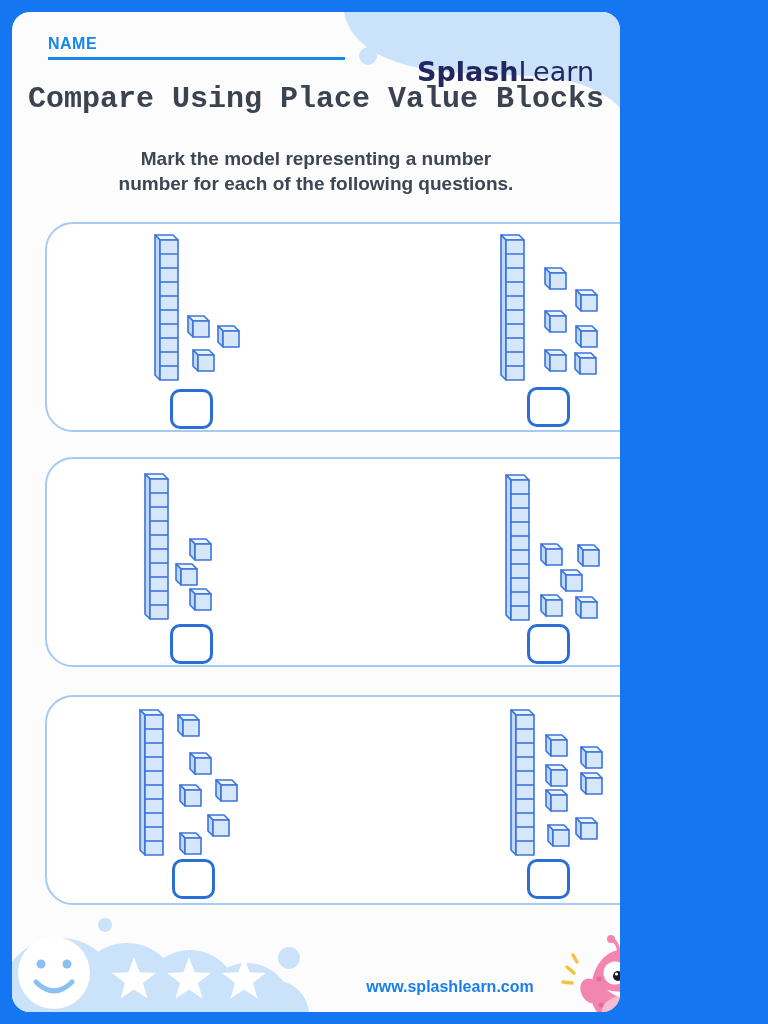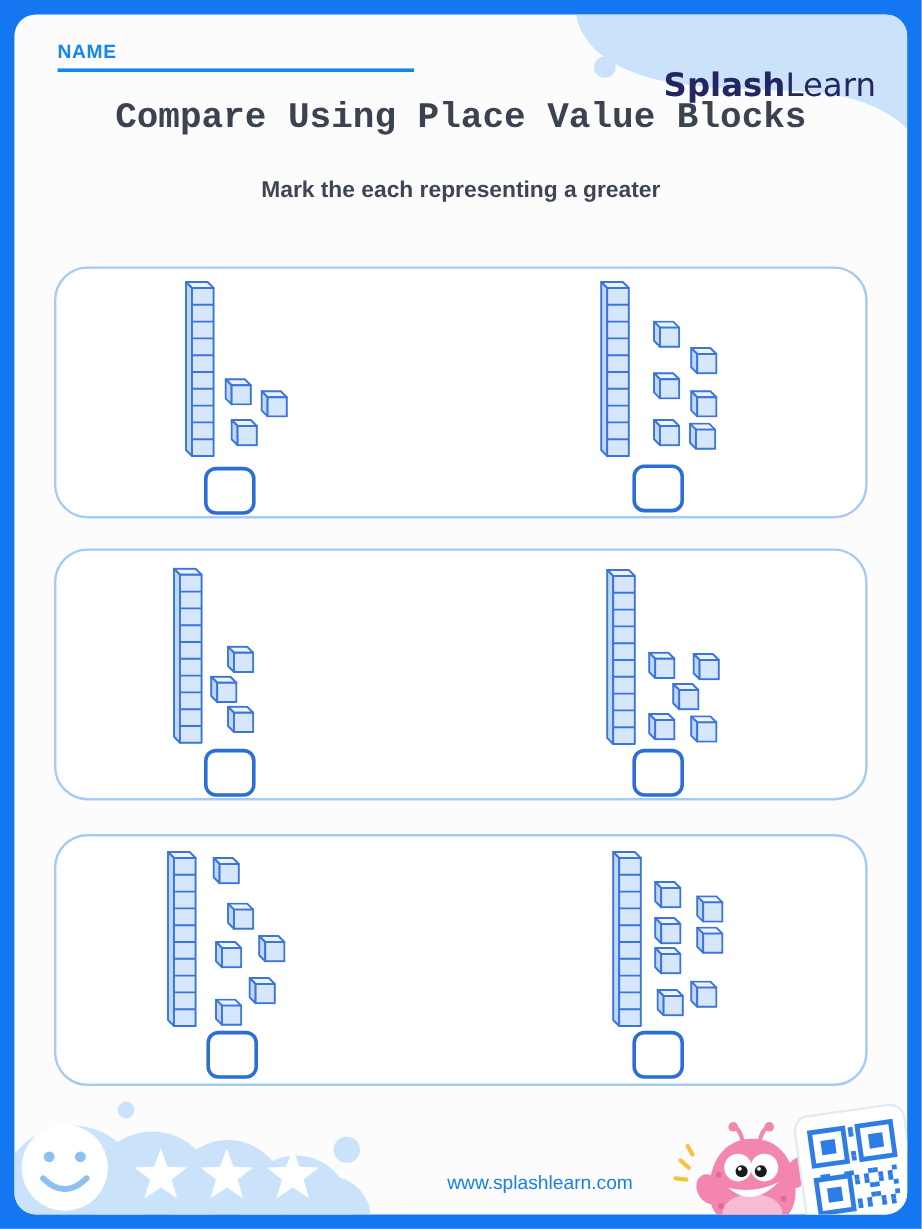--- a/index.html
+++ b/index.html
@@ -5,21 +5,21 @@
   :root{
     --frame-blue:#1476F0; --accent-blue:#1486EC; --box-border:#A6CBF2;
     --block-stroke:#3B74DC; --block-front:#D6E7FB; --block-top:#EBF3FD; --block-side:#BFD8F6;
     --checkbox-border:#2B6FD6; --title-text:#3C4350; --logo-navy:#23265F;
     --blob-light-blue:#CBE3FA; --monster-pink:#F386B0; --monster-belly:#F8BCD2;
     --qr-blue:#2E7CE6; --url-blue:#1A7FE8; --sparkle-yellow:#F5C33B; --page-bg:#FCFCFD;
   }
   *{margin:0;padding:0;box-sizing:border-box;}
   html,body{width:768px;height:1024px;}
   body{background:var(--frame-blue);font-family:"Liberation Sans",sans-serif;position:relative;overflow:hidden;}
-  .page{position:absolute;left:12px;top:12px;width:744px;height:1000px;background:var(--page-bg);
+  .page{position:absolute;left:12px;top:12px;width:608px;height:1000px;background:var(--page-bg);
         border-radius:18px;overflow:hidden;}
   
   .name-label{position:absolute;left:36px;top:23px;color:var(--accent-blue);font-weight:700;
               font-size:16px;letter-spacing:.5px;}
   .name-line{position:absolute;left:36px;top:45px;width:297px;height:0;border-top:3px solid var(--accent-blue);}
   .top-blob{position:absolute;right:0;top:0;width:306px;height:102px;}
   .logo{position:absolute;right:26px;top:20px;font-size:27px;color:var(--logo-navy);
         font-family:"DejaVu Sans",sans-serif;white-space:nowrap;margin-top:24px;}
   .logo .b1{font-weight:800;}
   .logo .b2{font-weight:400;}
@@ -30,21 +30,21 @@
   
   #questions{position:absolute;left:33px;top:210px;width:678px;height:683px;}
   .qbox{position:absolute;left:0;width:678px;height:210px;background:#FFFFFF;
         border:2.5px solid var(--box-border);border-radius:28px;}
   .qbox svg{position:absolute;}
   .checkbox{position:absolute;width:43px;height:40px;background:#fff;border:3px solid var(--checkbox-border);
             border-radius:10px;cursor:pointer;}
   
   .footer-cloud{position:absolute;left:0;top:900px;width:340px;height:100px;}
   .footer-url{position:absolute;left:323px;top:966px;width:230px;text-align:center;
-              color:var(--url-blue);font-weight:400;font-size:16px;}
+              color:var(--url-blue);font-weight:700;font-size:16px;}
   .monster{position:absolute;left:545px;top:923px;width:130px;height:89px;}
   .qr-wrap{position:absolute;left:654px;top:912px;width:94px;height:98px;transform:rotate(-8deg);}
 </style>
 </head>
 <body>
 
 <div class="page">
 
   <div class="name-label">NAME</div>
   <div class="name-line"></div>
@@ -52,21 +52,22 @@
   <svg class="top-blob" viewBox="0 0 306 102">
     <path d="M30,0 C34,24 56,44 96,54 C150,66 210,60 250,68 C280,74 300,88 306,96 L306,0 Z" fill="var(--blob-light-blue)"></path>
     <circle cx="54" cy="44" r="9" fill="var(--blob-light-blue)"></circle>
   </svg>
   <div class="logo">
     <span class="b1">Splash</span><span class="b2">Learn</span>
   </div>
 
   <div class="page-title">Compare Using Place Value Blocks</div>
   <div class="subtitle">
-    <div>Mark the each representing a greater</div>
+    <div>Mark the model representing a number</div>
+    <div>number for each of the following questions.</div>
   </div>
 
   <div id="questions">
       <div class="qbox" style="top: 0px;">
         <svg width="26" height="148" viewBox="0 0 26 148" style="left: 107px; top: 10px;">
           <polygon points="6,6 24,6 19,1 1,1" fill="var(--block-top)" stroke="var(--block-stroke)" stroke-width="1.6" stroke-linejoin="round"></polygon>
           <polygon points="6,6 6,146 1,141 1,1" fill="var(--block-side)" stroke="var(--block-stroke)" stroke-width="1.6" stroke-linejoin="round"></polygon>
           <rect x="6" y="6" width="18" height="140" fill="var(--block-front)" stroke="var(--block-stroke)" stroke-width="1.6" stroke-linejoin="round"></rect>
           <line x1="6" y1="20" x2="24" y2="20" stroke="var(--block-stroke)" stroke-width="1.6" stroke-linejoin="round"></line>
           <line x1="6" y1="34" x2="24" y2="34" stroke="var(--block-stroke)" stroke-width="1.6" stroke-linejoin="round"></line>

